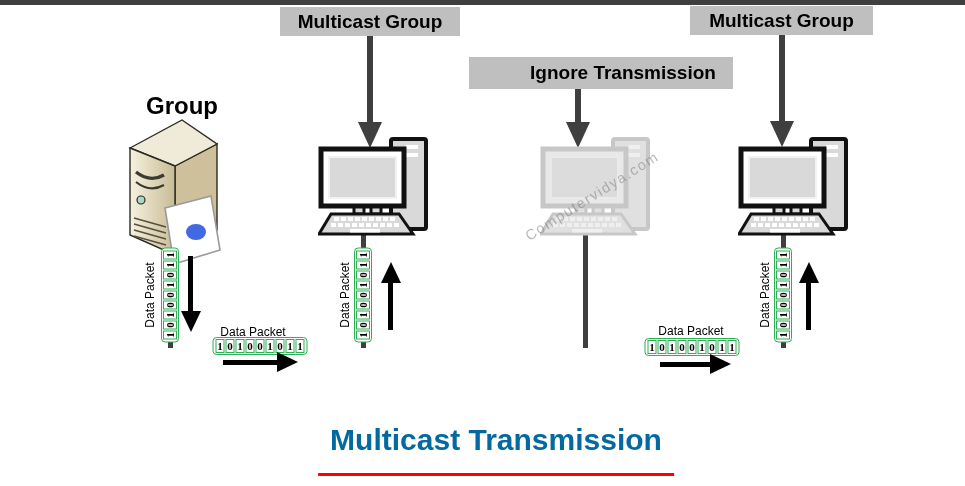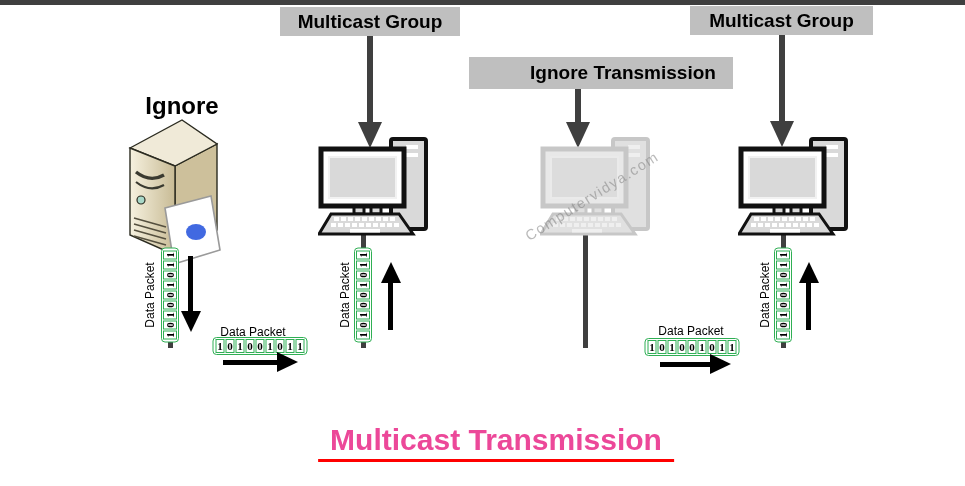--- a/index.html
+++ b/index.html
@@ -42,22 +42,22 @@
   }
   .bit:last-child{margin-right:0;}
   .pkt-label{font-size:12px;color:#000;white-space:nowrap;}
   .center-rot{transform:translate(-50%,-50%) rotate(-90deg);}
   .center-xy{transform:translate(-50%,-50%);}
   .center-x{transform:translateX(-50%);}
 
   
   .server-label{font-size:24px;font-weight:bold;color:#000;white-space:nowrap;}
   .main-title{
-    font-size:30px;font-weight:bold;color:#ec4899;white-space:nowrap;
-    border-bottom:3px solid #FF0000;padding:0 12px 2px 12px;
+    font-size:30px;font-weight:bold;color:#0369a1;white-space:nowrap;
+    border-bottom:3px solid #FF0000;padding:0 12px 16px 12px;
   }
   .watermark{
     font-size:14.5px;color:rgba(130,130,130,0.55);letter-spacing:1.5px;white-space:nowrap;
     transform:translate(-50%,-50%) rotate(-32deg);
   }
 
   
   .pc{--stroke:#111;--fill:#D9D9D9;--keys:#ffffff;--frame:#ffffff;--screen:#D9D9D9;--screenbr:#F2F2F2;}
   .pc.faded{--stroke:#C7C7C7;--fill:#E0E0E0;--keys:#EFEFEF;--frame:#E8E8E8;--screen:#DCDCDC;--screenbr:#EAEAEA;}
 </style>
@@ -124,21 +124,21 @@
   </div>
   <div>
     <div class="abs larrow-shaft" style="left:575px;top:89px;height:35px;"></div>
     <div class="abs larrow-head" style="left:566px;top:122px;"></div>
   </div>
   <div>
     <div class="abs larrow-shaft" style="left:779px;top:35px;height:88px;"></div>
     <div class="abs larrow-head" style="left:770px;top:121px;"></div>
   </div>
 
-  <div class="abs server-label" style="left:140px;top:92px;width:84px;text-align:center;">Ignore</div>
+  <div class="abs server-label" style="left:140px;top:92px;width:84px;text-align:center;">Group</div>
   <svg class="abs" style="left:125px;top:118px;" width="96" height="152" viewBox="0 0 96 152">
     <defs>
       <linearGradient id="srvF" x1="0" y1="0" x2="1" y2="0">
         <stop offset="0" stop-color="#F6F1DF"></stop>
           <stop offset="1" stop-color="#C8BB95"></stop>
       </linearGradient>
     </defs>
     <polygon points="50,48 92,26 92,112 50,137" fill="#CDC09B" stroke="#2b2b20" stroke-width="1.4"></polygon>
     <polygon points="5,30 57,2 92,26 50,48" fill="#F0EAD8" stroke="#2b2b20" stroke-width="1.4"></polygon>
     <polygon points="5,30 50,48 50,137 5,117" fill="url(#srvF)" stroke="#2b2b20" stroke-width="1.4"></polygon>

